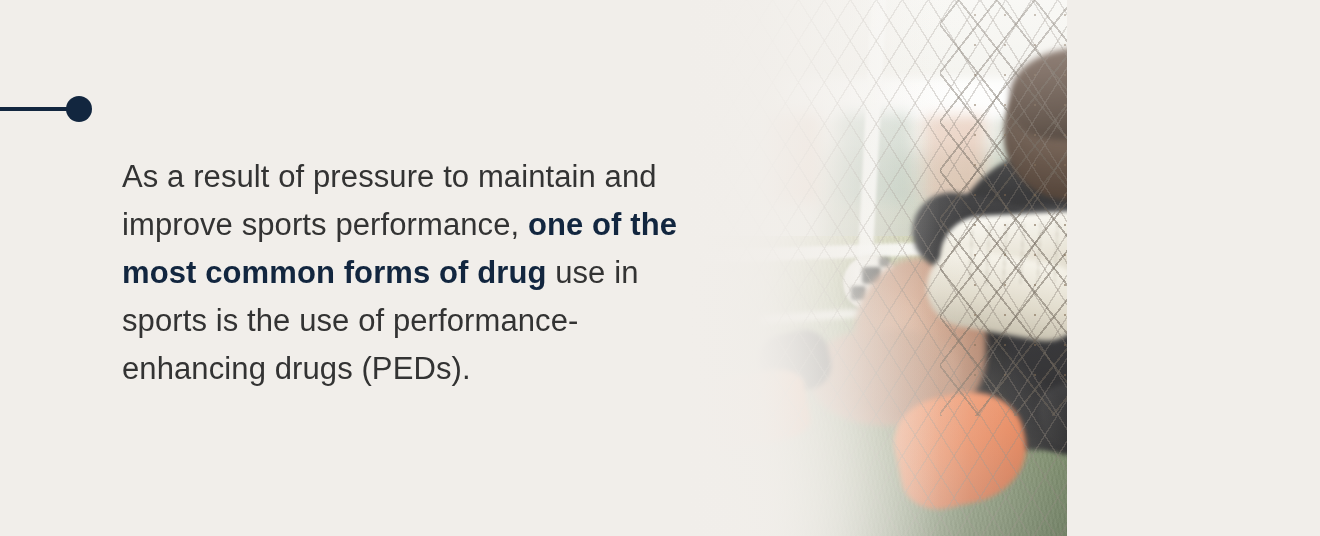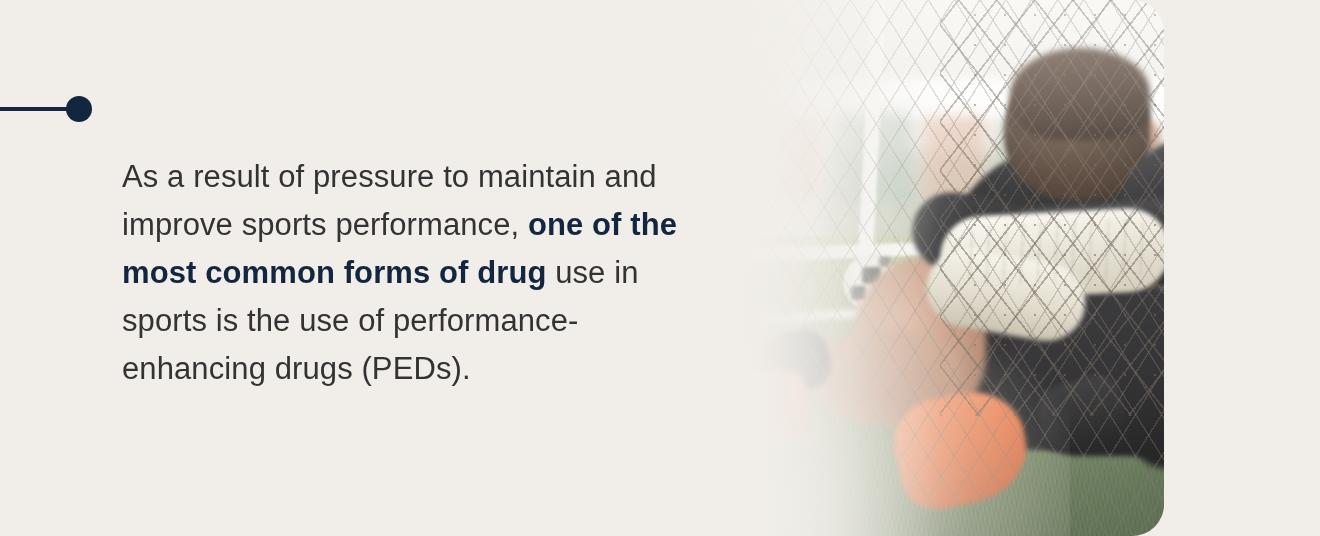--- a/index.html
+++ b/index.html
@@ -10,25 +10,24 @@
     overflow: hidden;
   }
 
   body {
     font-family: "Liberation Sans", sans-serif;
     background: #f1eeea;
   }
 
   .banner {
     position: relative;
-    width: 1164px;
+    width: 1067px;
     height: 536px;
     background: #f1eeea;
     overflow: hidden;
-    border-radius: 32px;
   }
 
   
   .photo {
     position: absolute;
     top: 0;
     left: 640px;
     width: 680px;
     height: 536px;
     overflow: hidden;

